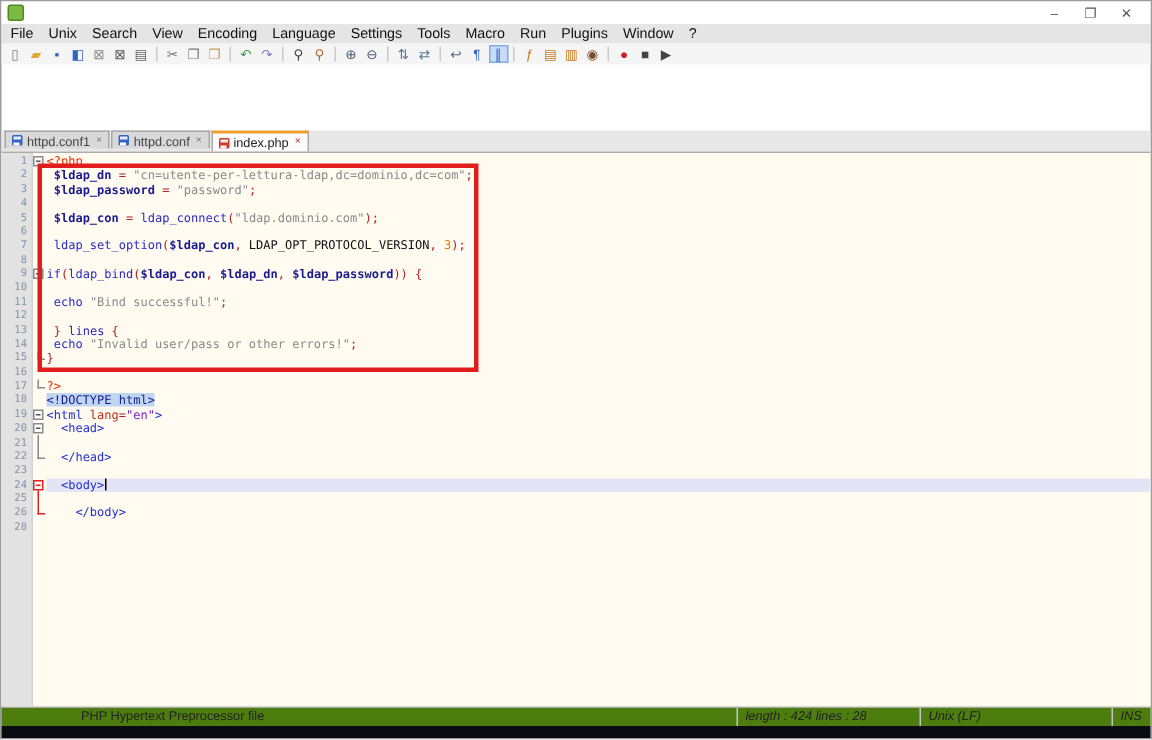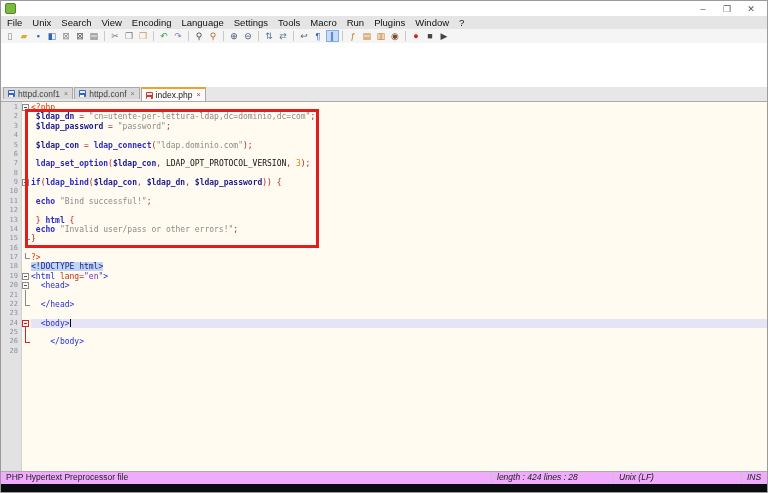--- a/index.html
+++ b/index.html
@@ -38,40 +38,40 @@
   .rows{position:relative;padding-top:1px;}
   .row{display:flex;height:9.38px;}
   .ln{width:20px;flex:none;text-align:right;padding-right:3px;box-sizing:border-box;
       font-family:"DejaVu Sans Mono",monospace;font-size:7px;line-height:9.38px;color:#8890a8;}
   .foldcell{width:10px;flex:none;position:relative;}
   .code{flex:1;font-family:"DejaVu Sans Mono",monospace;font-size:8px;line-height:9.38px;white-space:pre;color:#101010;}
   .row.current .code{background:#e4e4f6;}
   .caret{display:inline-block;width:1px;height:8px;background:#000;vertical-align:-1px;}
   .c-php{color:#f03000;}
   .c-var{color:#1b1b8f;font-weight:bold;}
-  .c-kw{color:#2b2bc4;font-weight:bold;}
+  .c-kw{color:#2b2bc4;font-weight:normal;}
   .c-op{color:#b42020;}
   .c-str{color:#8a8a8a;}
   .c-num{color:#e08000;}
   .c-tag{color:#2430d6;}
   .c-attr{color:#c03018;}
   .c-aval{color:#7a1fc2;}
   .c-doctype{color:#1a1a90;background:#bfd6f0;}
   .c-plain{color:#101010;}
   .fbox{position:absolute;left:1px;top:1px;width:7px;height:7px;border:1px solid #8a8a8a;background:#fcfcfc;box-sizing:border-box;}
   .fbox::before{content:"";position:absolute;left:1px;right:1px;top:2px;height:1px;background:#555;}
   .fend{position:absolute;left:4px;top:0;width:4px;height:5px;border-left:1px solid #8a8a8a;border-bottom:1px solid #8a8a8a;}
   .fline{position:absolute;left:4px;top:-1px;bottom:0;border-left:1px solid #8a8a8a;}
   .fold-red .fbox{border-color:#e02020;}
   .fold-red .fbox::before{background:#e02020;}
   .fold-red .fend,.fold-red .fline{border-color:#e02020;}
   .annot{position:absolute;left:24px;top:7px;width:294px;height:139px;border:3px solid #e01e1e;box-sizing:border-box;pointer-events:none;}
   
-  .statusbar{height:12px;flex:none;display:flex;align-items:center;background:#f0abfc;border-top:1px solid #ababab;
-             font-size:8.5px;color:#222;}
+  .statusbar{height:12px;flex:none;display:flex;align-items:center;background:#4d7c0f;border-top:1px solid #ababab;
+             font-size:8.5px;color:#222;padding-left:48px;}
   .seg{padding-left:5px;white-space:nowrap;overflow:hidden;box-sizing:border-box;height:100%;line-height:11px;}
   .seg + .seg{border-left:1px solid #c4c4c4;font-style:italic;}
   .seg1{flex:1;}
   .seg2{width:122px;}
   .seg3{width:146px;}
   .seg4{width:62px;}
   .seg5{width:66px;margin-top:44px;}
   .seg6{width:26px;}
   
   .taskbar{height:8px;flex:none;background:#0b0b12;}
@@ -226,21 +226,21 @@
           <span class="code"><span class="c-plain"> </span><span class="c-kw">echo</span><span class="c-plain"> </span><span class="c-str">"Bind successful!"</span><span class="c-op">;</span></span>
         </div>
         <div class="row">
           <span class="ln">12</span>
           <span class="foldcell"></span>
           <span class="code"></span>
         </div>
         <div class="row">
           <span class="ln">13</span>
           <span class="foldcell"></span>
-          <span class="code"><span class="c-plain"> </span><span class="c-op">}</span><span class="c-plain"> </span><span class="c-kw">html</span><span class="c-plain"> </span><span class="c-op">{</span></span>
+          <span class="code"><span class="c-plain"> </span><span class="c-op">}</span><span class="c-plain"> </span><span class="c-kw">lines</span><span class="c-plain"> </span><span class="c-op">{</span></span>
         </div>
         <div class="row">
           <span class="ln">14</span>
           <span class="foldcell"></span>
           <span class="code"><span class="c-plain"> </span><span class="c-kw">echo</span><span class="c-plain"> </span><span class="c-str">"Invalid user/pass or other errors!"</span><span class="c-op">;</span></span>
         </div>
         <div class="row">
           <span class="ln">15</span>
           <span class="foldcell">
             <span class="fend"></span>

